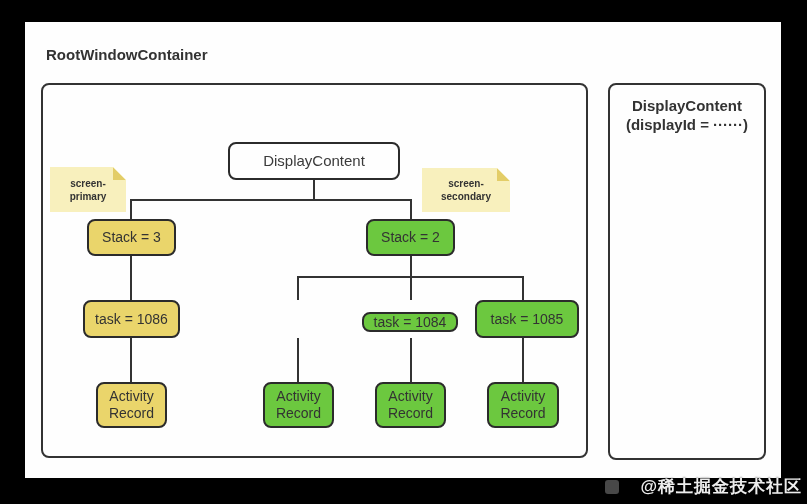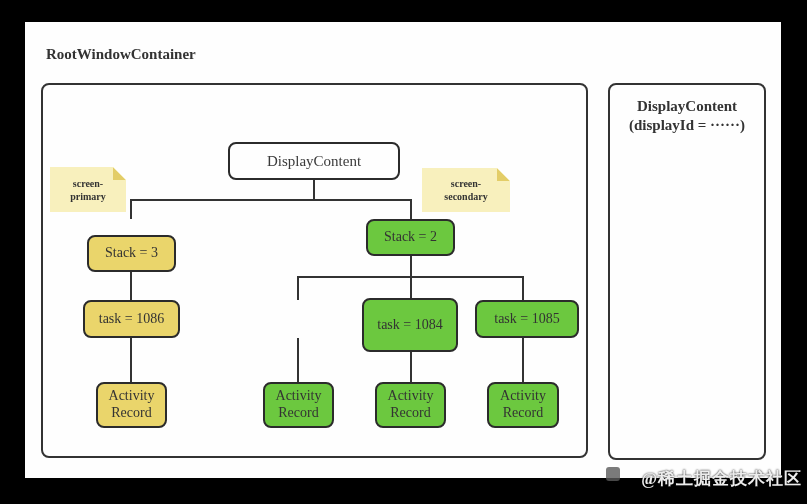--- a/index.html
+++ b/index.html
@@ -1,20 +1,20 @@
 <!DOCTYPE html>
 <html><head>
 <meta charset="utf-8">
 <style>
   html, body { margin: 0; padding: 0; background: #000; }
   #stage {
     position: relative;
     width: 807px; height: 504px;
     background: #000;
-    font-family: Liberation Serif, serif;
+    font-family: Liberation Sans, sans-serif;
     overflow: hidden;
   }
   #canvas {
     position: absolute;
     left: 25px; top: 22px;
     width: 756px; height: 456px;
     background: #fefefe;
   }
   .title-text {
     position: absolute;
@@ -67,22 +67,23 @@
     top: 0; right: 0;
     width: 13px; height: 13px;
     background: #e3cd68;
     clip-path: polygon(0 0, 100% 100%, 0 100%);
   }
   .hline, .vline { position: absolute; background: #333; }
   .hline { height: 2px; }
   .vline { width: 2px; }
   #watermark {
     position: absolute;
-    right: 5px; bottom: 14px;
+    right: 5px; bottom: 6px;
     display: flex;
+    align-items: center;
     gap: 21px;
   }
   #watermark .wm-logo {
     width: 14px; height: 14px;
     background: #5a5a5a;
     border-radius: 3px;
     opacity: .8;
   }
   #watermark .wm-text {
     color: #ededed;
@@ -135,31 +136,31 @@
       <div class="fold"></div>
       <div>screen-</div>
       <div>primary</div>
     </div>
     <div class="note" style="left:397px; top:146px; width:88px; height:44px;">
       <div class="fold"></div>
       <div>screen-</div>
       <div>secondary</div>
     </div>
 
-    <div class="node yellow" style="left:62px; top:197px; width:89px; height:37px;margin-top:16px;">
+    <div class="node yellow" style="left:62px; top:197px; width:89px; height:37px;">
       <span>Stack = 3</span>
     </div>
     <div class="node green" style="left:341px; top:197px; width:89px; height:37px;">
       <span>Stack = 2</span>
     </div>
 
     <div class="node yellow" style="left:58px; top:278px; width:97px; height:38px;">
       <span>task = 1086</span>
     </div>
-    <div class="node green" style="left:337px; top:276px; width:96px; height:54px;">
+    <div class="node green" style="left:337px; top:290px; width:96px; height:20px;">
       <span>task = 1084</span>
     </div>
     <div class="node green" style="left:450px; top:278px; width:104px; height:38px;">
       <span>task = 1085</span>
     </div>
 
     <div class="node yellow" style="left:71px; top:360px; width:71px; height:46px;">
       <div>Activity</div>
       <div>Record</div>
     </div>

